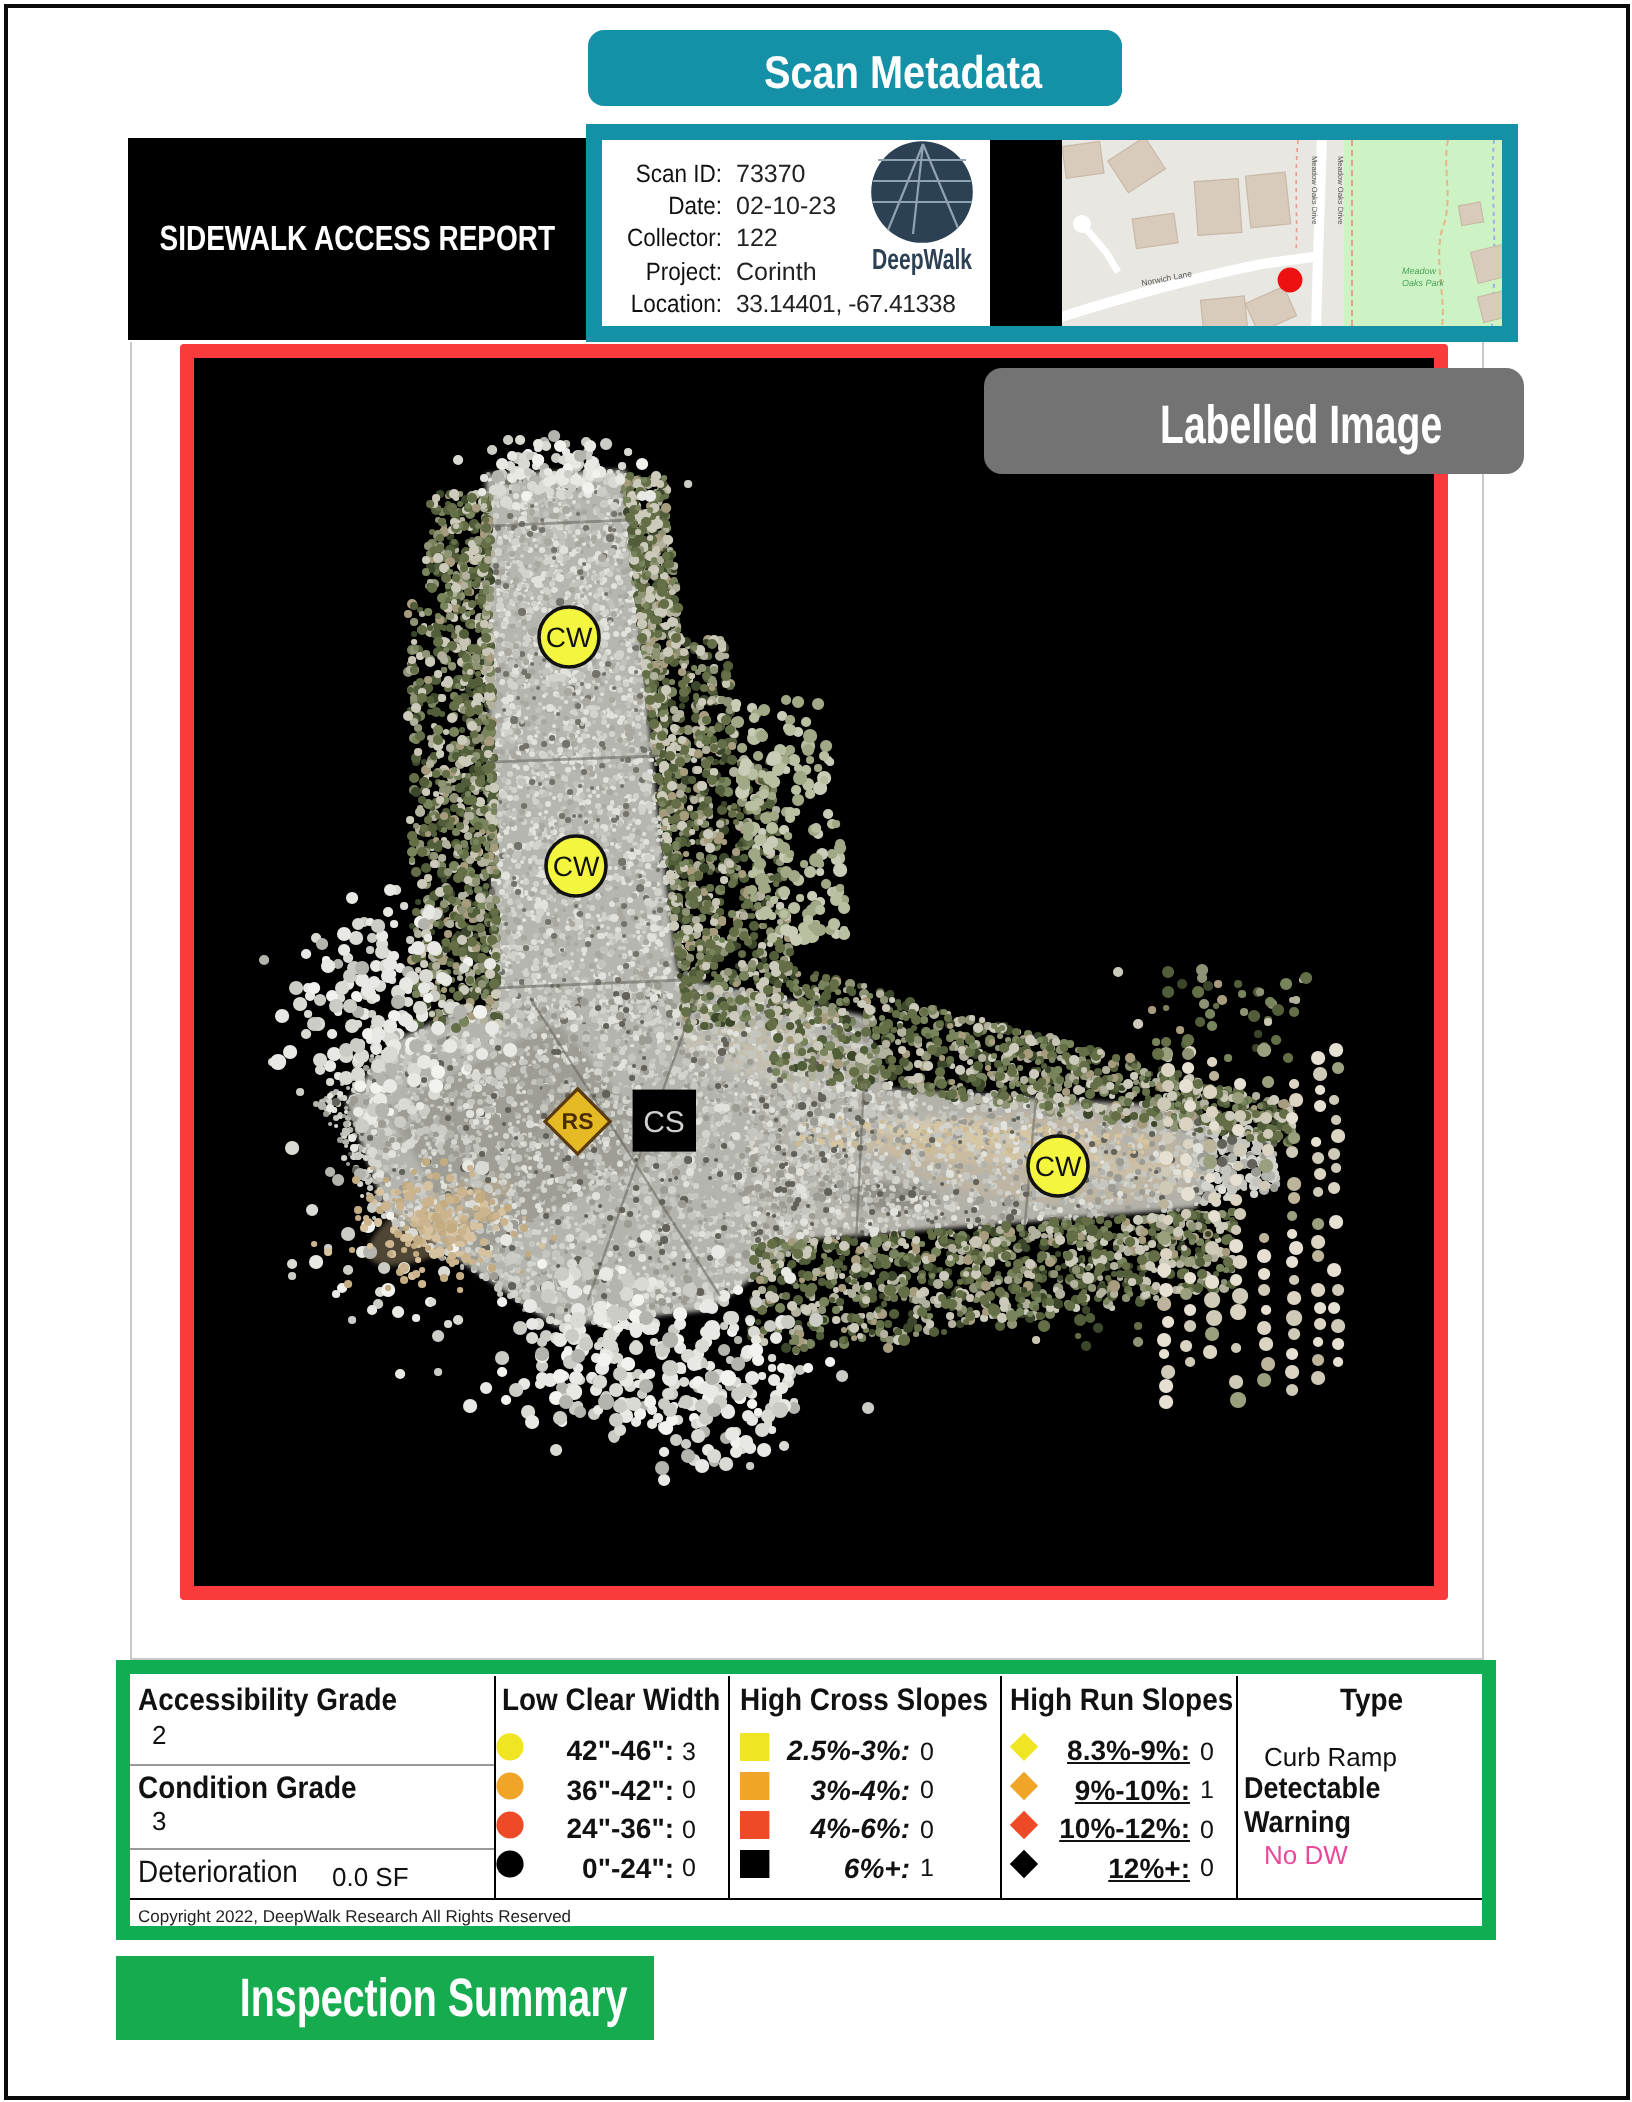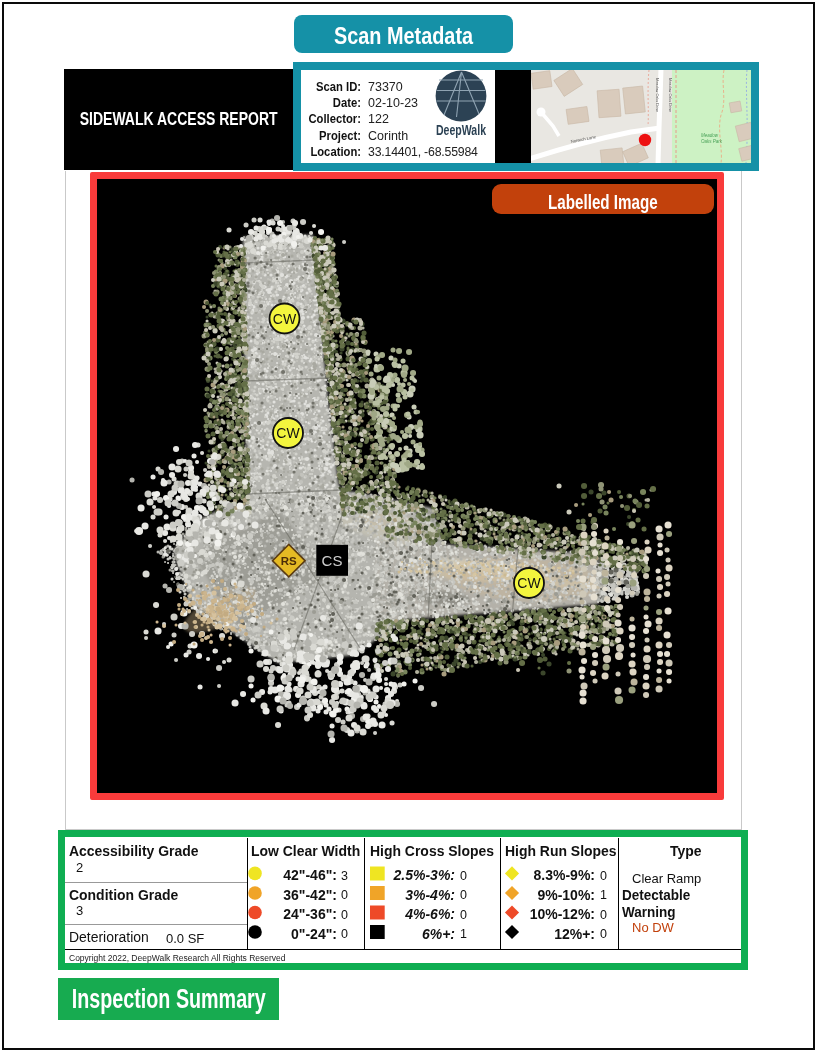--- a/index.html
+++ b/index.html
@@ -1,40 +1,40 @@
 <!DOCTYPE html>
 <html><head><meta charset="utf-8"><style>
 html,body{margin:0;padding:0;background:#fff;}
 body{width:816px;height:1051px;position:relative;font-family:"Liberation Sans",sans-serif;overflow:hidden;}
 .abs{position:absolute;}
-.badge{position:absolute;color:#fff;font-weight:bold;display:flex;align-items:center;justify-content:center;}
+.badge{position:absolute;color:#fff;font-weight:bold;display:flex;align-items:center;justify-content:center;padding-left:48px;}
 .cx{display:inline-block;transform:scaleX(.85);transform-origin:50% 50%;white-space:nowrap;}
 </style></head><body>
 
 <div class="abs" style="left:2px;top:2px;width:809px;height:1044px;border:2.5px solid #0a0a0a;"></div>
 
 <div class="badge" style="left:294px;top:15px;width:219px;height:38px;background:#1591a7;border-radius:8px;font-size:23px;">
     <span class="cx" style="transform:translateY(2px) scaleX(.863)">Scan Metadata</span>
   </div>
 
 <div class="abs" style="left:65px;top:171px;width:675px;height:658px;border:1px solid #c9c9c9;border-top:none;"></div>
 
 <div class="abs" style="left:64px;top:69px;width:229px;height:101px;background:#000;color:#fff;display:flex;align-items:center;justify-content:center;font-weight:bold;font-size:17.5px;padding-right:10px;">
     <span class="cx" style="transform:scaleX(.8)">SIDEWALK ACCESS REPORT</span>
   </div>
 
 <div class="abs" style="left:293px;top:62px;width:450px;height:93px;border:8px solid #1591a7;background:#000;"></div>
 
 <div class="abs" style="left:301px;top:70px;width:194px;height:93px;background:#fff;"></div>
 
-<div class="abs" style="left:301px;top:79px;width:60px;text-align:right;font-weight:bold;font-size:12.5px;line-height:16.2px;color:#111;">
+<div class="abs" style="left:301px;top:79px;width:60px;text-align:right;font-weight:normal;font-size:12.5px;line-height:16.2px;color:#111;">
     <span class="cx" style="transform-origin:100% 50%;transform:scaleX(.9);display:block;">Scan ID:<br>Date:<br>Collector:<br>Project:<br>Location:</span>
   </div>
 
-<div class="abs" style="left:368px;top:79px;width:130px;font-size:12.5px;line-height:16.2px;color:#222;">73370<br>02-10-23<br>122<br>Corinth<br><span style="font-size:12.3px;letter-spacing:-0.2px">33.14401, -68.55984</span></div>
+<div class="abs" style="left:368px;top:79px;width:130px;font-size:12.5px;line-height:16.2px;color:#222;">73370<br>02-10-23<br>122<br>Corinth<br><span style="font-size:12.3px;letter-spacing:-0.2px">33.14401, -67.41338</span></div>
 
 <svg class="abs" style="left:430px;top:66px;" width="64" height="76" viewBox="0 0 64 76">
 <circle cx="31" cy="30" r="25.4" fill="#2c4254"></circle>
 <g stroke="#8fa3b2" stroke-width="1.1" fill="none">
 <path d="M31.5 6 L14 49 M31.5 6 L49 48 M31.5 6 L26.5 51"></path>
 <path d="M9 14 H53 M6.6 24.5 H55.4 M6.2 35 H56"></path>
 </g>
 <text x="31" y="68.5" text-anchor="middle" font-size="14.5" font-weight="bold" fill="#2c4254" textLength="50" lengthAdjust="spacingAndGlyphs" style="font-family:'Liberation Sans',sans-serif;">DeepWalk</text>
 </svg>
 
@@ -275,21 +275,21 @@
 
 <g transform="rotate(45 190.8 380.7)">
       <rect x="179.3" y="369.2" width="23" height="23" fill="#e5ba24" stroke="#5a3a10" stroke-width="1.6"></rect>
     </g>
 <text x="190.8" y="384.7" text-anchor="middle" font-size="11.5" font-weight="bold" fill="#4a2c08" style="font-family:'Liberation Sans',sans-serif">RS</text>
 
 <rect x="218.3" y="364.8" width="31.7" height="31" fill="#000"></rect>
 <text x="234" y="386" text-anchor="middle" font-size="15" fill="#cfcfcf" style="font-family:'Liberation Sans',sans-serif">CS</text>
 </svg>
 
-<div class="badge" style="left:492px;top:183.5px;width:222px;height:30px;background:#c2410c;border-radius:9px;font-size:21px;">
+<div class="badge" style="left:492px;top:183.5px;width:222px;height:53px;background:#737373;border-radius:9px;font-size:27px;">
     <span class="cx" style="transform:translateY(2.5px) scaleX(.723)">Labelled Image</span>
   </div>
 
 <div class="abs" style="left:57.5px;top:830px;width:676px;height:126px;border:7.5px solid #0fae52;background:#fff;"></div>
 
 <div class="abs" style="left:246.6px;top:838px;width:1px;height:111px;background:#000;"></div>
 <div class="abs" style="left:364px;top:838px;width:1px;height:111px;background:#000;"></div>
 <div class="abs" style="left:500px;top:838px;width:1px;height:111px;background:#000;"></div>
 <div class="abs" style="left:617.5px;top:838px;width:1px;height:111px;background:#000;"></div>
 <div class="abs" style="left:65px;top:949px;width:676px;height:1px;background:#000;"></div>
@@ -325,25 +325,25 @@
 <div class="abs" style="left:385px;top:866px;width:70px;text-align:right;font-weight:bold;font-size:14px;line-height:19.6px;color:#111;font-style:italic;">2.5%-3%:<br>3%-4%:<br>4%-6%:<br>6%+:</div>
 <div class="abs" style="left:460px;top:866.5px;font-size:12.5px;line-height:19.6px;color:#111;">0<br>0<br>0<br>1</div>
 
 <div class="abs" style="left:505px;top:842px;font-weight:bold;font-size:15.5px;color:#111;"><span class="cx" style="transform-origin:0 50%;transform:scaleX(.9);">High Run Slopes</span></div>
 <svg class="abs" style="left:503px;top:866px;" width="20" height="76" viewBox="0 0 20 76">
 <rect x="4" y="2.4" width="10" height="10" fill="#efe522" transform="rotate(45 9 7.4)"></rect>
 <rect x="4" y="22" width="10" height="10" fill="#f0a428" transform="rotate(45 9 27)"></rect>
 <rect x="4" y="41.5" width="10" height="10" fill="#ee4a28" transform="rotate(45 9 46.5)"></rect>
 <rect x="4" y="61" width="10" height="10" fill="#000" transform="rotate(45 9 66)"></rect>
 </svg>
-<div class="abs" style="left:520px;top:866px;width:75px;text-align:right;font-weight:bold;font-size:14px;line-height:19.6px;color:#111;">8.3%-9%:<br>9%-10%:<br>10%-12%:<br>12%+:</div>
+<div class="abs" style="left:520px;top:866px;width:75px;text-align:right;font-weight:bold;font-size:14px;line-height:19.6px;color:#111;text-decoration:underline;">8.3%-9%:<br>9%-10%:<br>10%-12%:<br>12%+:</div>
 <div class="abs" style="left:600px;top:866.5px;font-size:12.5px;line-height:19.6px;color:#111;">0<br>1<br>0<br>0</div>
 
 <div class="abs" style="left:622px;top:842px;font-weight:bold;font-size:15.5px;color:#111;margin-left:48px;"><span class="cx" style="transform-origin:0 50%;transform:scaleX(.9);">Type</span></div>
-<div class="abs" style="left:632px;top:871px;font-size:13px;color:#111;">Clear Ramp</div>
+<div class="abs" style="left:632px;top:871px;font-size:13px;color:#111;">Curb Ramp</div>
 <div class="abs" style="left:622px;top:887px;font-weight:bold;font-size:15px;color:#111;line-height:16.5px;">
     <span class="cx" style="transform-origin:0 50%;transform:scaleX(.9);display:block;">Detectable<br>Warning</span>
   </div>
-<div class="abs" style="left:632px;top:920px;font-size:13px;color:#c2410c;">No DW</div>
+<div class="abs" style="left:632px;top:920px;font-size:13px;color:#ec4899;">No DW</div>
 
 <div class="badge" style="left:58px;top:978px;width:221px;height:42px;background:#17ab50;border-radius:0;font-size:27px;">
     <span class="cx" style="transform:scaleX(.73)">Inspection Summary</span>
   </div>
 
 </body></html>

